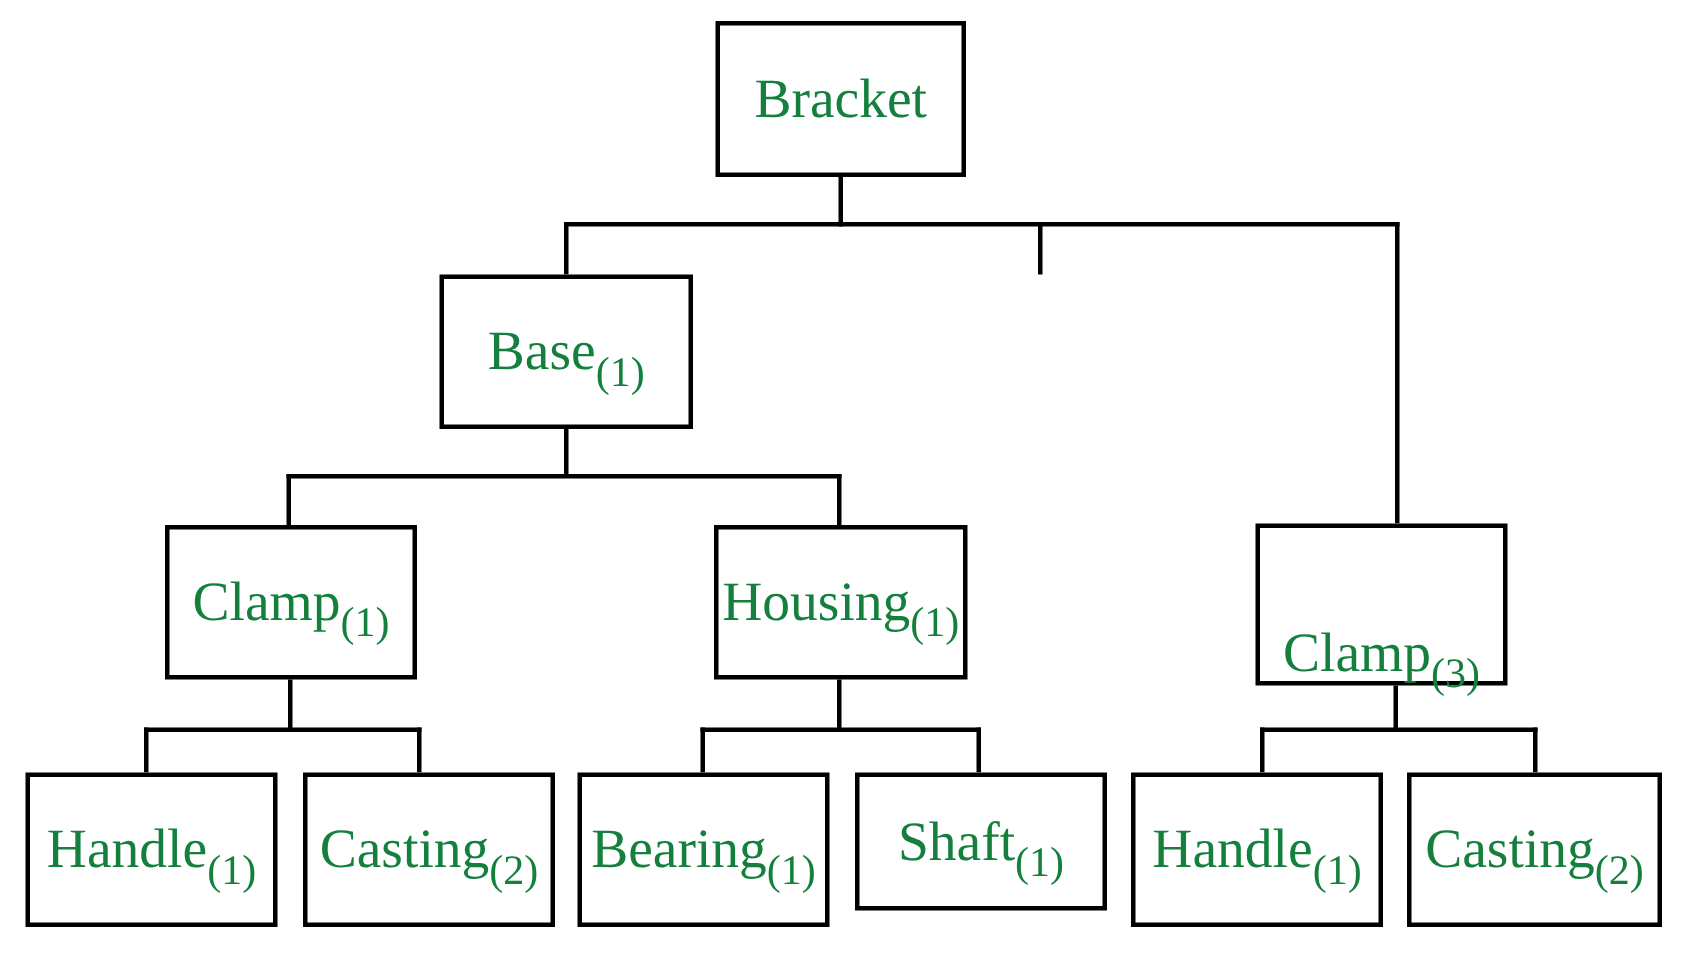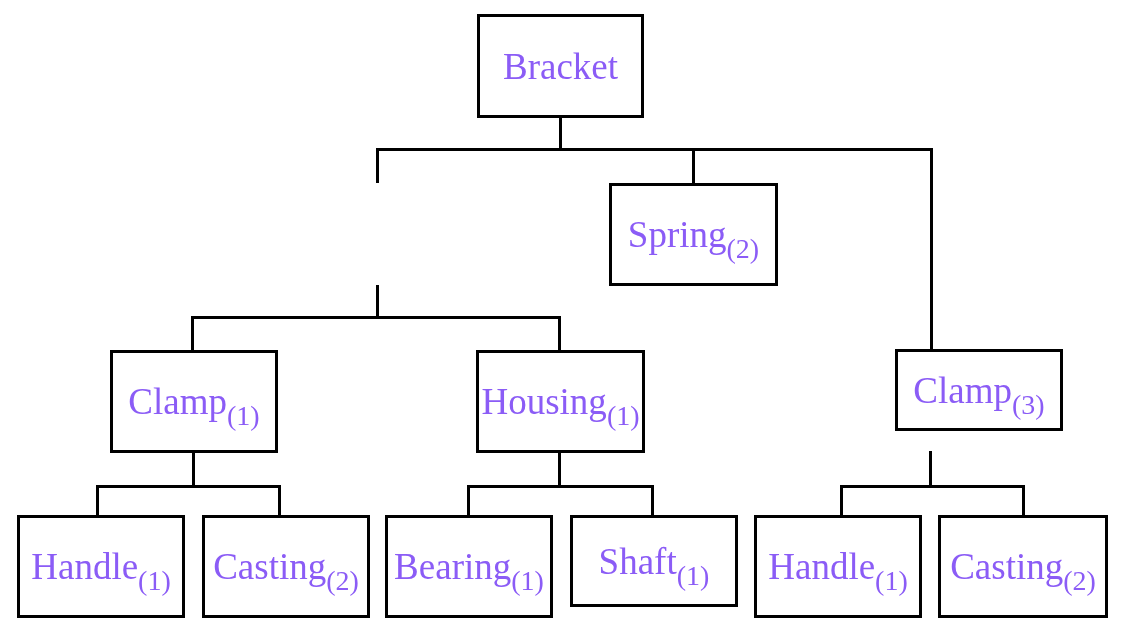--- a/index.html
+++ b/index.html
@@ -6,21 +6,21 @@
     margin: 0;
     padding: 0;
     background: #ffffff;
   }
   .canvas {
     position: relative;
     width: 1126px;
     height: 637px;
     background: #ffffff;
     font-family: "Liberation Serif", serif;
-    color: #8b5cf6;
+    color: #15803d;
     overflow: hidden;
   }
   .node {
     position: absolute;
     box-sizing: border-box;
     border: 3px solid #000000;
     background: #ffffff;
     display: flex;
     align-items: center;
     justify-content: center;
@@ -37,21 +37,21 @@
     position: absolute;
     background: #000000;
   }
 
   
   #n-bracket   { left: 477px; top: 14px;  width: 167px; height: 104px; }
   #n-base      { left: 293px; top: 183px; width: 169px; height: 103px; }
   #n-spring    { left: 609px; top: 183px; width: 169px; height: 103px; }
   #n-clamp1    { left: 110px; top: 350px; width: 168px; height: 103px; justify-content: center; }
   #n-housing   { left: 476px; top: 350px; width: 169px; height: 103px; }
-  #n-clamp3    { left: 895px; top: 349px; width: 168px; height: 82px; }
+  #n-clamp3    { left: 837px; top: 349px; width: 168px; height: 108px; align-items: flex-end; }
   #n-handle-l  { left: 17px;  top: 515px; width: 168px; height: 103px; }
   #n-casting-l { left: 202px; top: 515px; width: 168px; height: 103px; }
   #n-bearing   { left: 385px; top: 515px; width: 168px; height: 103px; justify-content: center; }
   #n-shaft     { left: 570px; top: 515px; width: 168px; height: 92px; }
   #n-handle-r  { left: 754px; top: 515px; width: 168px; height: 103px; }
   #n-casting-r { left: 938px; top: 515px; width: 170px; height: 103px; }
 
   
   #l-bracket-down   { left: 559px; top: 117px; width: 3px;   height: 34px; }
   #l-bus1           { left: 376px; top: 148px; width: 557px; height: 3px;  }
@@ -99,24 +99,24 @@
   <div class="line" id="l-shaft-drop"></div>
   <div class="line" id="l-clamp3-down"></div>
   <div class="line" id="l-bus5"></div>
   <div class="line" id="l-handle-r-drop"></div>
   <div class="line" id="l-casting-r-drop"></div>
 
   <div class="node" id="n-bracket">
     <span><span>Bracket</span><span class="sub"></span></span>
   </div>
 
+  <div class="node" id="n-base">
+    <span><span>Base</span><span class="sub">(1)</span></span>
+  </div>
 
-  <div class="node" id="n-spring">
-    <span><span>Spring</span><span class="sub">(2)</span></span>
-  </div>
 
   <div class="node" id="n-clamp1">
     <span><span>Clamp</span><span class="sub">(1)</span></span>
   </div>
 
   <div class="node" id="n-housing">
     <span><span>Housing</span><span class="sub">(1)</span></span>
   </div>
 
   <div class="node" id="n-clamp3">

